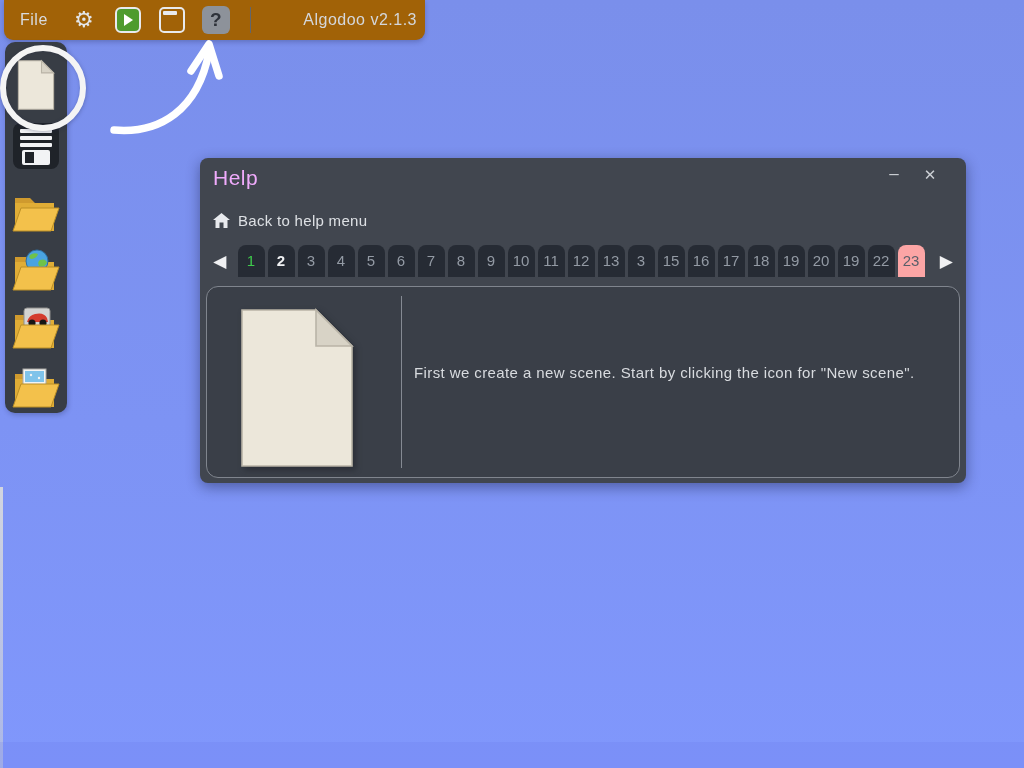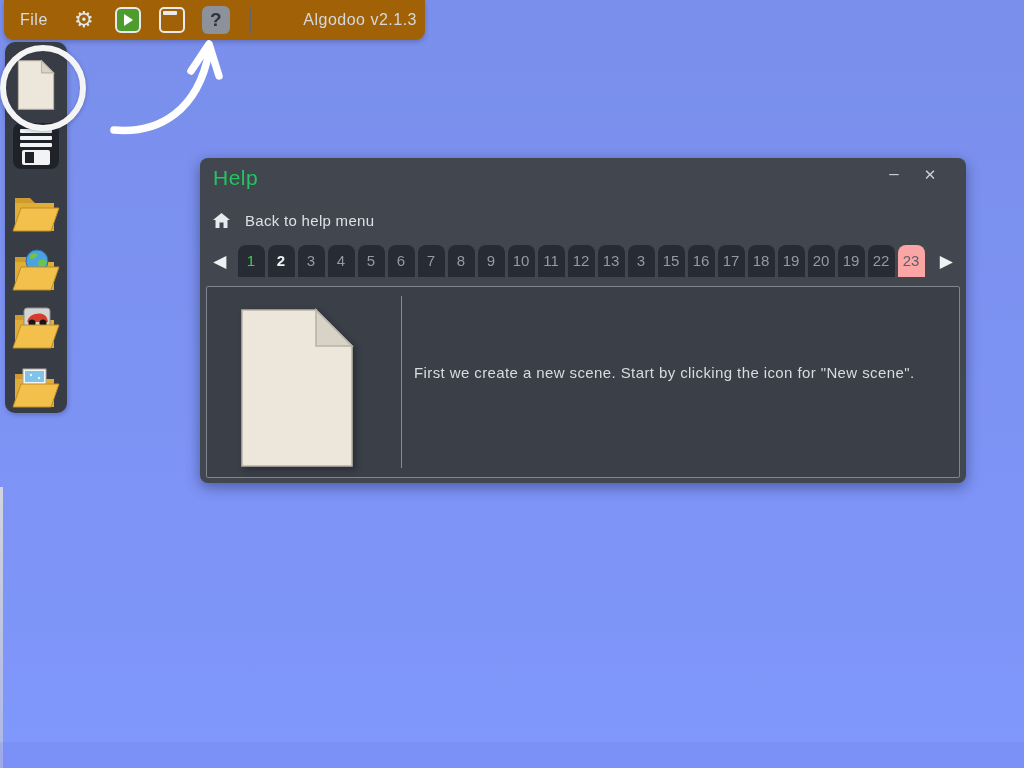--- a/index.html
+++ b/index.html
@@ -45,36 +45,36 @@
   .save-disk{position:absolute;left:9px;top:27px;width:28px;height:15px;background:#f2f3f5;border-radius:2px;}
   .save-hole{position:absolute;left:3px;top:2px;width:9px;height:11px;background:#1f2329;}
   
   .ring{position:absolute;left:0px;top:45px;width:74px;height:74px;border:6px solid #f4f4f4;
     border-radius:50%;box-shadow:0 1px 4px rgba(30,35,70,.35), inset 0 0 3px rgba(30,35,70,.25);pointer-events:none;}
   
   .anno-arrow{position:absolute;left:88px;top:26px;pointer-events:none;}
   
   .helpwin{position:absolute;left:200px;top:158px;width:766px;height:325px;background:#41464f;
     border-radius:8px;box-shadow:0 4px 14px rgba(20,25,60,.45);}
-  .hw-title{position:absolute;left:13px;top:8px;font-size:21px;color:#22c55e;letter-spacing:.5px;}
+  .hw-title{position:absolute;left:13px;top:8px;font-size:21px;color:#f0abfc;letter-spacing:.5px;}
   .hw-min{position:absolute;right:62px;top:6px;color:#ccd0d5;font-size:17px;width:20px;text-align:center;cursor:default;}
   .hw-close{position:absolute;right:26px;top:8px;color:#ccd0d5;font-size:15px;width:20px;text-align:center;cursor:default;}
-  .hw-back{position:absolute;left:13px;top:54px;display:flex;align-items:center;gap:15px;color:#dde0e4;font-size:15px;letter-spacing:.3px;}
+  .hw-back{position:absolute;left:13px;top:54px;display:flex;align-items:center;gap:8px;color:#dde0e4;font-size:15px;letter-spacing:.3px;}
   .hw-nav{position:absolute;left:8px;top:86px;right:8px;height:33px;display:flex;align-items:flex-end;}
   .nav-arrow{color:#f0f1f3;font-size:17px;width:24px;text-align:center;align-self:center;
     font-family:"DejaVu Sans",sans-serif;}
   .tabs{display:flex;gap:3px;margin-left:6px;}
   .page-tab{width:27px;height:32px;background:#262b34;border:none;border-radius:8px 8px 0 0;
     color:#939aa4;font-size:15px;font-family:"Liberation Sans",sans-serif;padding:0;line-height:32px;text-align:center;}
   .page-tab.start{color:#3ecb4c;}
   .page-tab.current{color:#f0f1f3;font-weight:bold;}
   .page-tab.disabled{color:#595f6a;background:#fca5a5;}
   .next-arrow{margin-left:10px;}
   .hw-panel{position:absolute;left:6px;top:128px;width:752px;height:190px;background:#3a3f48;
-    border:1px solid #80858e;border-radius:2px;}
+    border:1px solid #80858e;border-radius:12px;}
   .panel-doc{position:absolute;left:31px;top:21px;filter:drop-shadow(3px 3px 3px rgba(20,22,30,.45));}
   .panel-divider{position:absolute;left:194px;top:9px;width:1px;height:172px;background:#858a93;}
   .panel-text{position:absolute;left:207px;top:74px;width:545px;color:#d8dbdf;font-size:15px;
     line-height:23px;letter-spacing:.4px;}
 </style>
 </head>
 <body>
 
 <div style="position:absolute;inset:0;"></div>
 <div class="scene-edge"></div>

